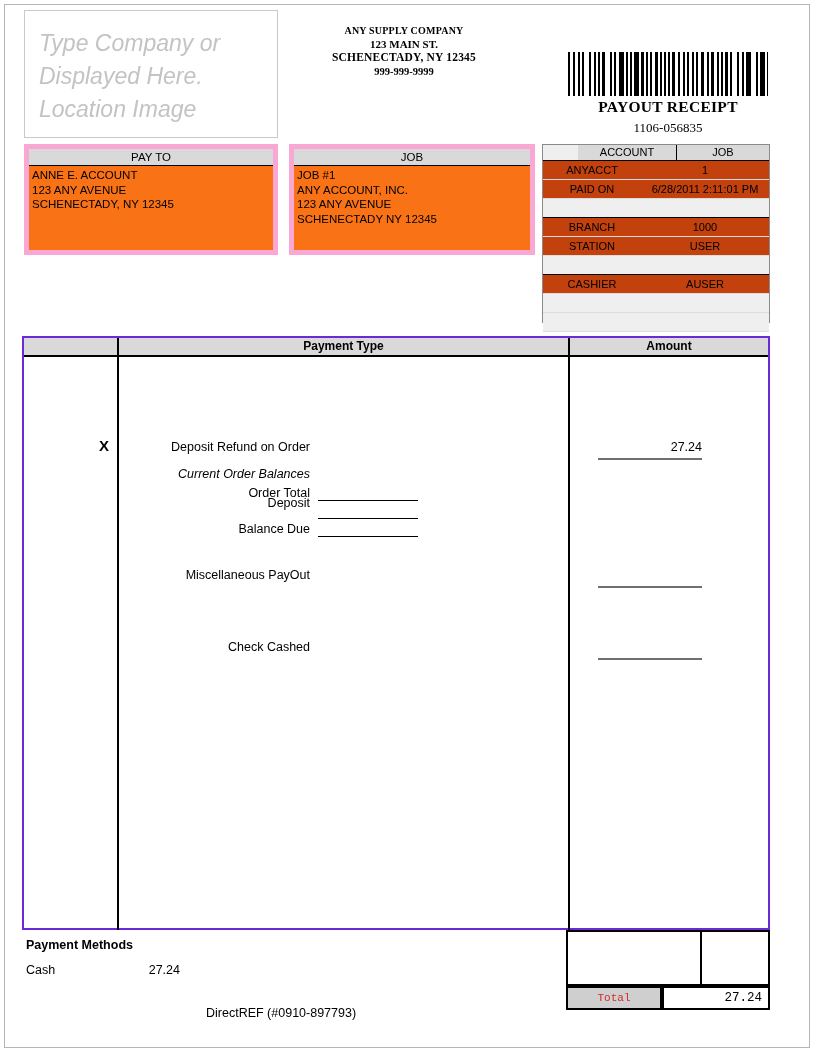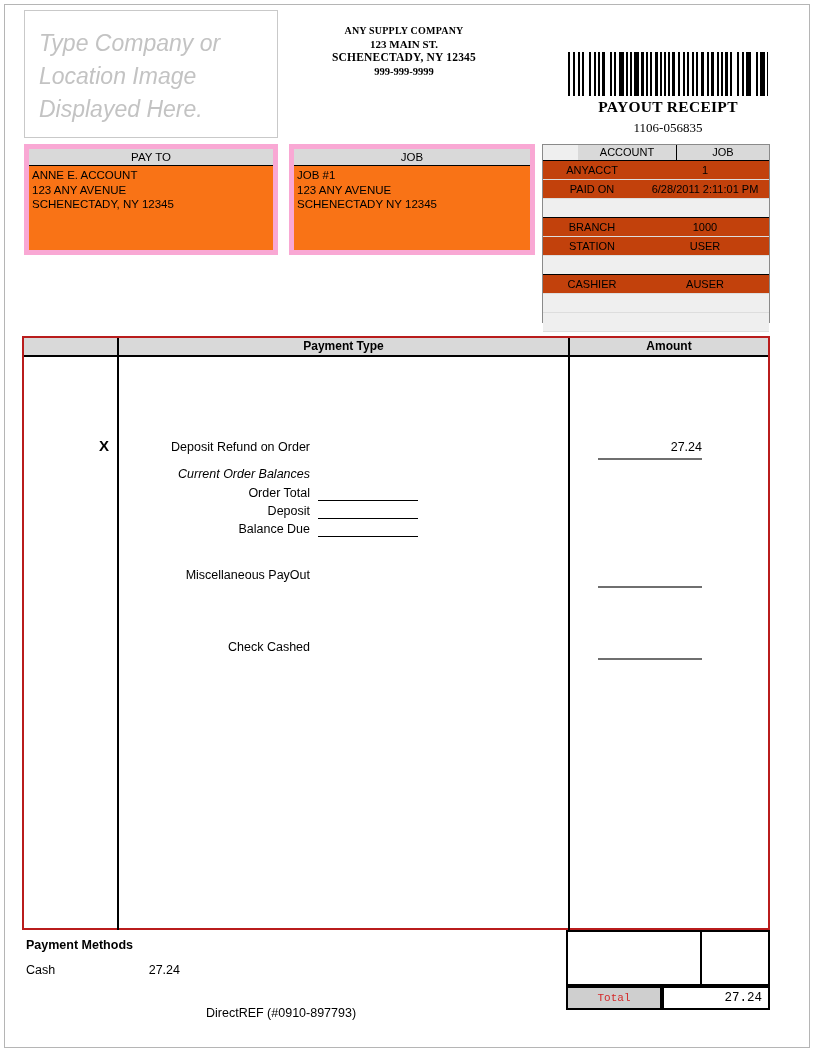--- a/index.html
+++ b/index.html
@@ -152,21 +152,21 @@
     font-size: 11px;
     line-height: 18px;
     text-align: center;
   }
 
   
   .main-table {
     position: absolute;
     left: 22px; top: 336px;
     width: 748px; height: 594px;
-    border: 2px solid #b91c1c;
+    border: 2px solid #6d28d9;
     box-sizing: border-box;
     background: #fff;
   }
   .main-head {
     display: flex;
     height: 17px;
     border-bottom: 2px solid #000;
     background: #d9d9d9;
   }
   .main-head .h1 { width: 93px; border-right: 2px solid #000; }
@@ -278,22 +278,22 @@
 </style>
 </head>
 <body>
 
 <div id="page">
   <div class="page-border"></div>
 
   <div class="logo-box">
     <div class="logo-text">
       <div>Type Company or</div>
+      <div>Displayed Here.</div>
       <div>Location Image</div>
-      <div>Displayed Here.</div>
     </div>
   </div>
 
   <div class="company">
     <div class="l1">ANY SUPPLY COMPANY</div>
     <div class="l2">123 MAIN ST.</div>
     <div class="l3">SCHENECTADY, NY  12345</div>
     <div class="l4">999-999-9999</div>
   </div>
 
@@ -388,20 +388,21 @@
       <div>ANNE E. ACCOUNT</div>
       <div>123 ANY AVENUE</div>
       <div>SCHENECTADY, NY  12345</div>
     </div>
   </div>
 
   <div class="addr-box job">
     <div class="addr-head">JOB</div>
     <div class="addr-body">
       <div>JOB #1</div>
+      <div>ANY ACCOUNT, INC.</div>
       <div>123 ANY AVENUE</div>
       <div>SCHENECTADY  NY  12345</div>
     </div>
   </div>
 
   <div class="info-table">
     <div class="info-head">
       <div class="c1">ACCOUNT</div>
       <div class="c2">JOB</div>
     </div>
@@ -453,21 +454,21 @@
     </div>
     <div class="main-body">
       <div class="vline v1"></div>
       <div class="vline v2"></div>
 
       <div class="xmark">X</div>
 
       <div class="ptlabel" style="left:93px; top:83px; width:193px;">Deposit Refund on Order</div>
       <div class="ptlabel ital" style="left:93px; top:110px; width:193px;">Current Order Balances</div>
       <div class="ptlabel" style="left:93px; top:129px; width:193px;">Order Total</div>
-      <div class="ptlabel" style="left:93px; top:147px; width:193px;">Deposit</div>
+      <div class="ptlabel" style="left:93px; top:139px; width:193px;">Deposit</div>
       <div class="ptlabel" style="left:93px; top:165px; width:193px;">Balance Due</div>
       <div class="ptlabel" style="left:93px; top:211px; width:193px;">Miscellaneous PayOut</div>
       <div class="ptlabel" style="left:93px; top:283px; width:193px;">Check Cashed</div>
 
       <div class="blankline" style="left:294px; top:143px; width:100px;"></div>
       <div class="blankline" style="left:294px; top:161px; width:100px;"></div>
       <div class="blankline" style="left:294px; top:179px; width:100px;"></div>
 
       <div class="amt" style="left:530px; top:83px; width:148px;">27.24</div>
       <div class="amtline" style="left:574px; top:101px; width:104px;"></div>

